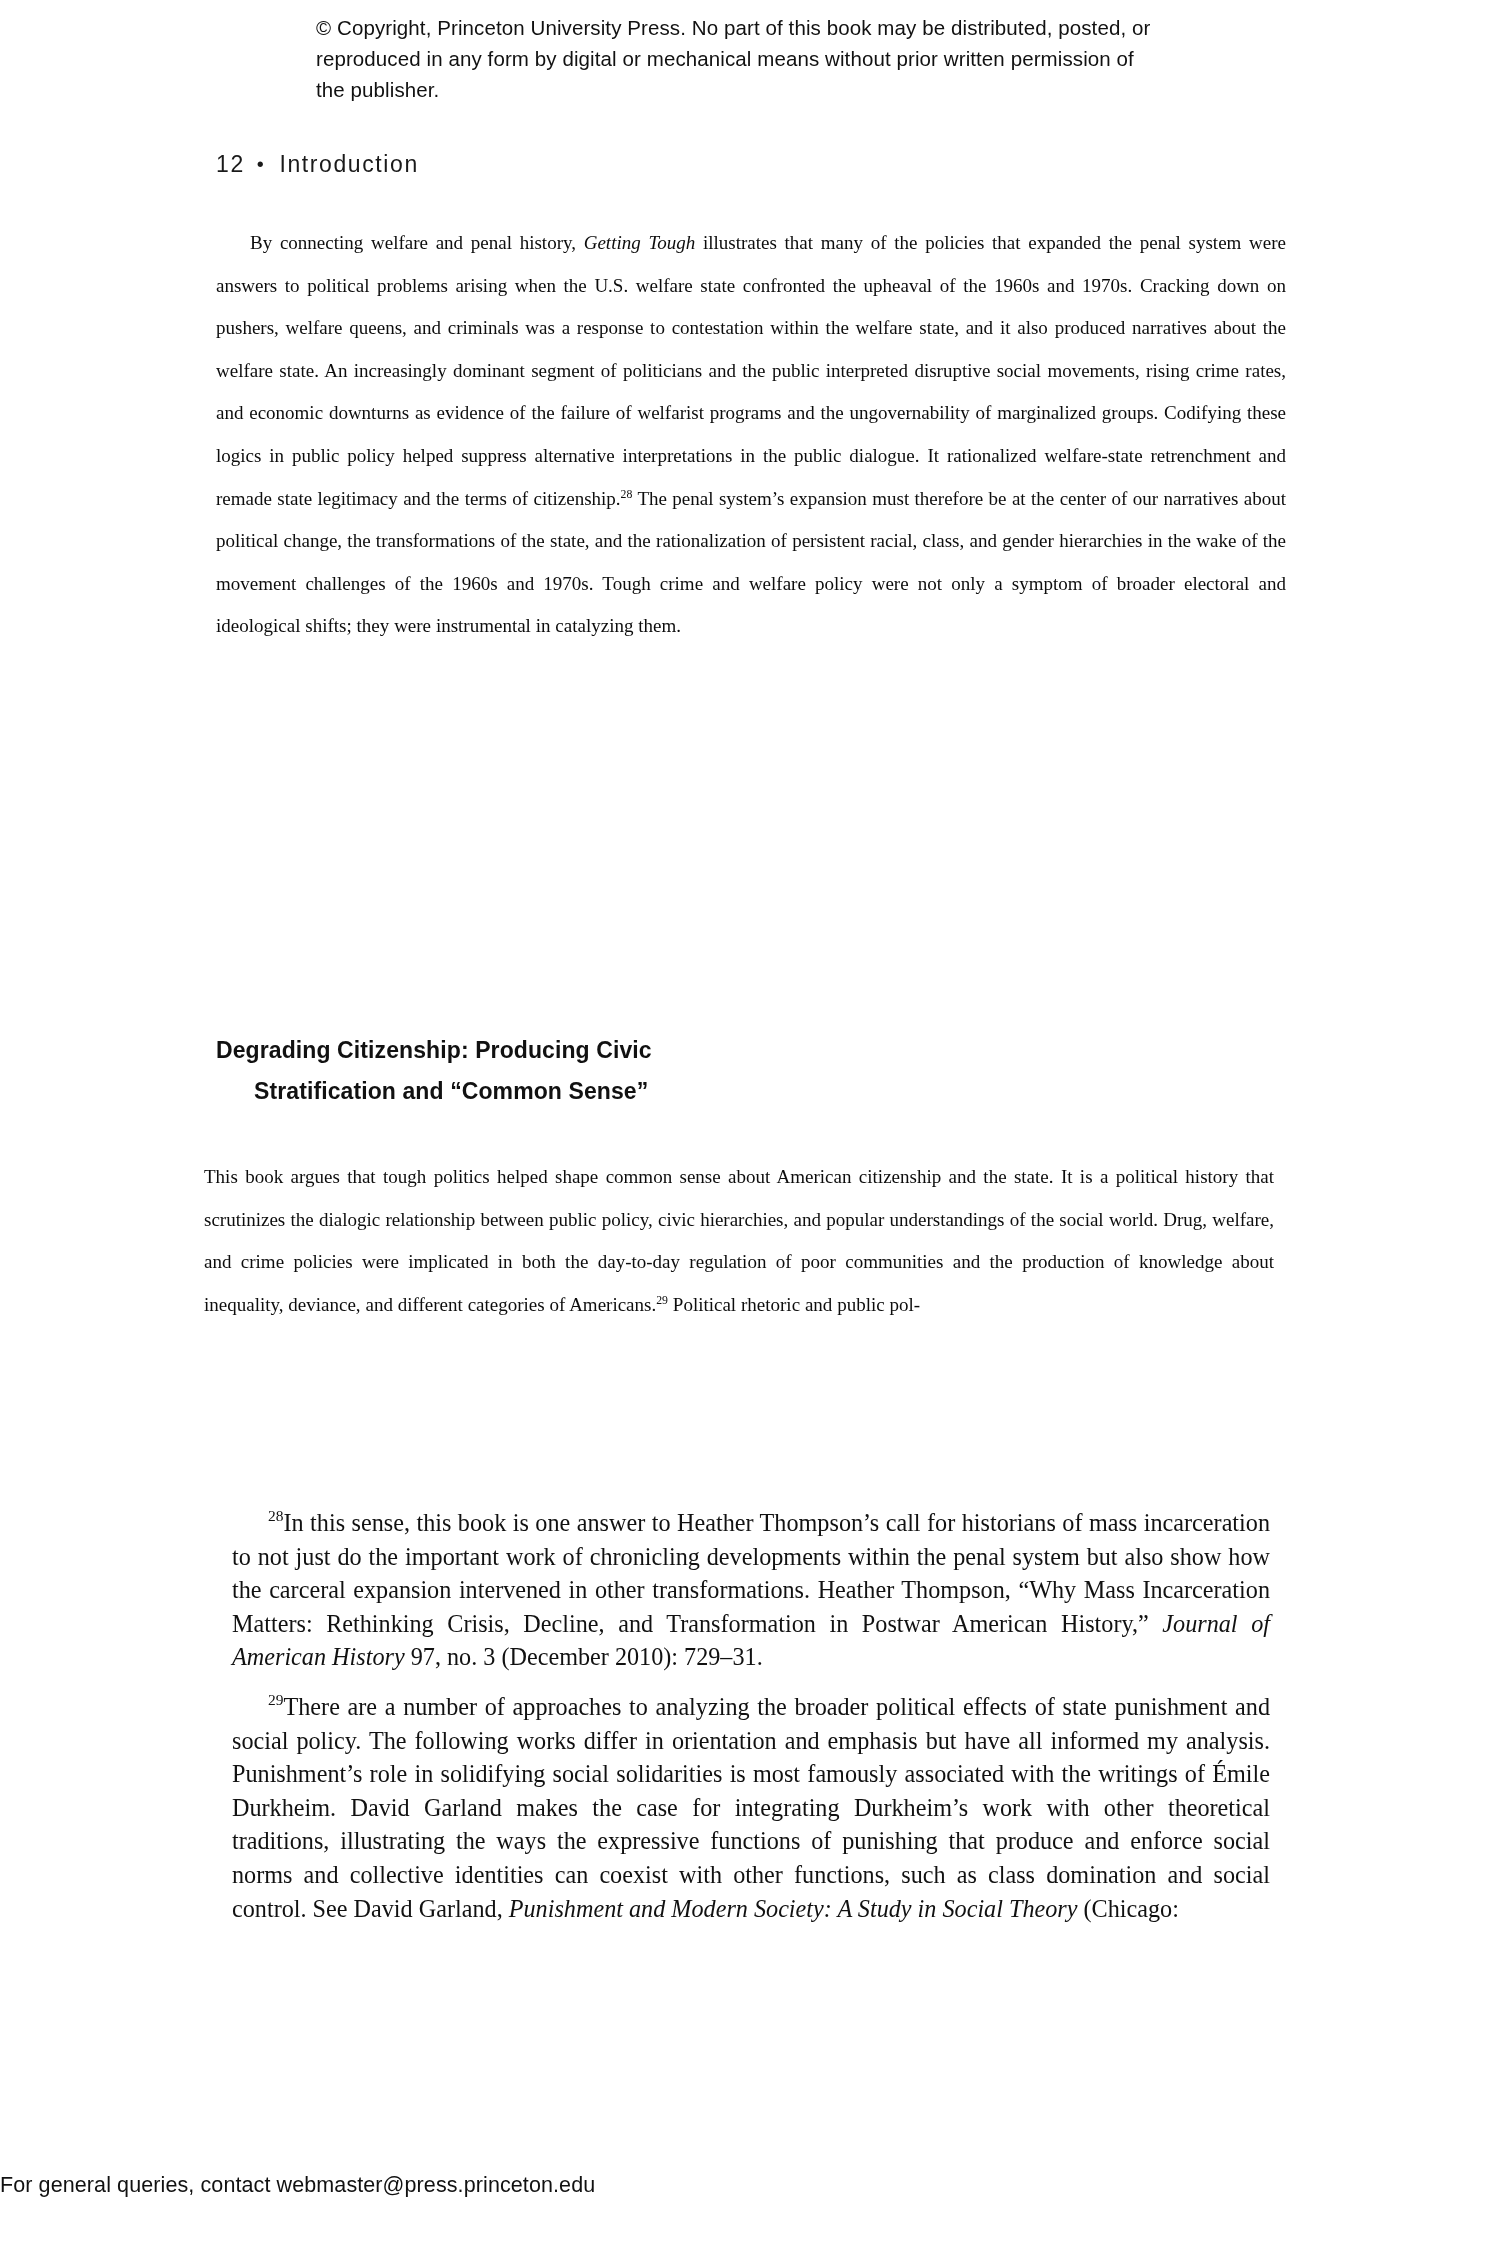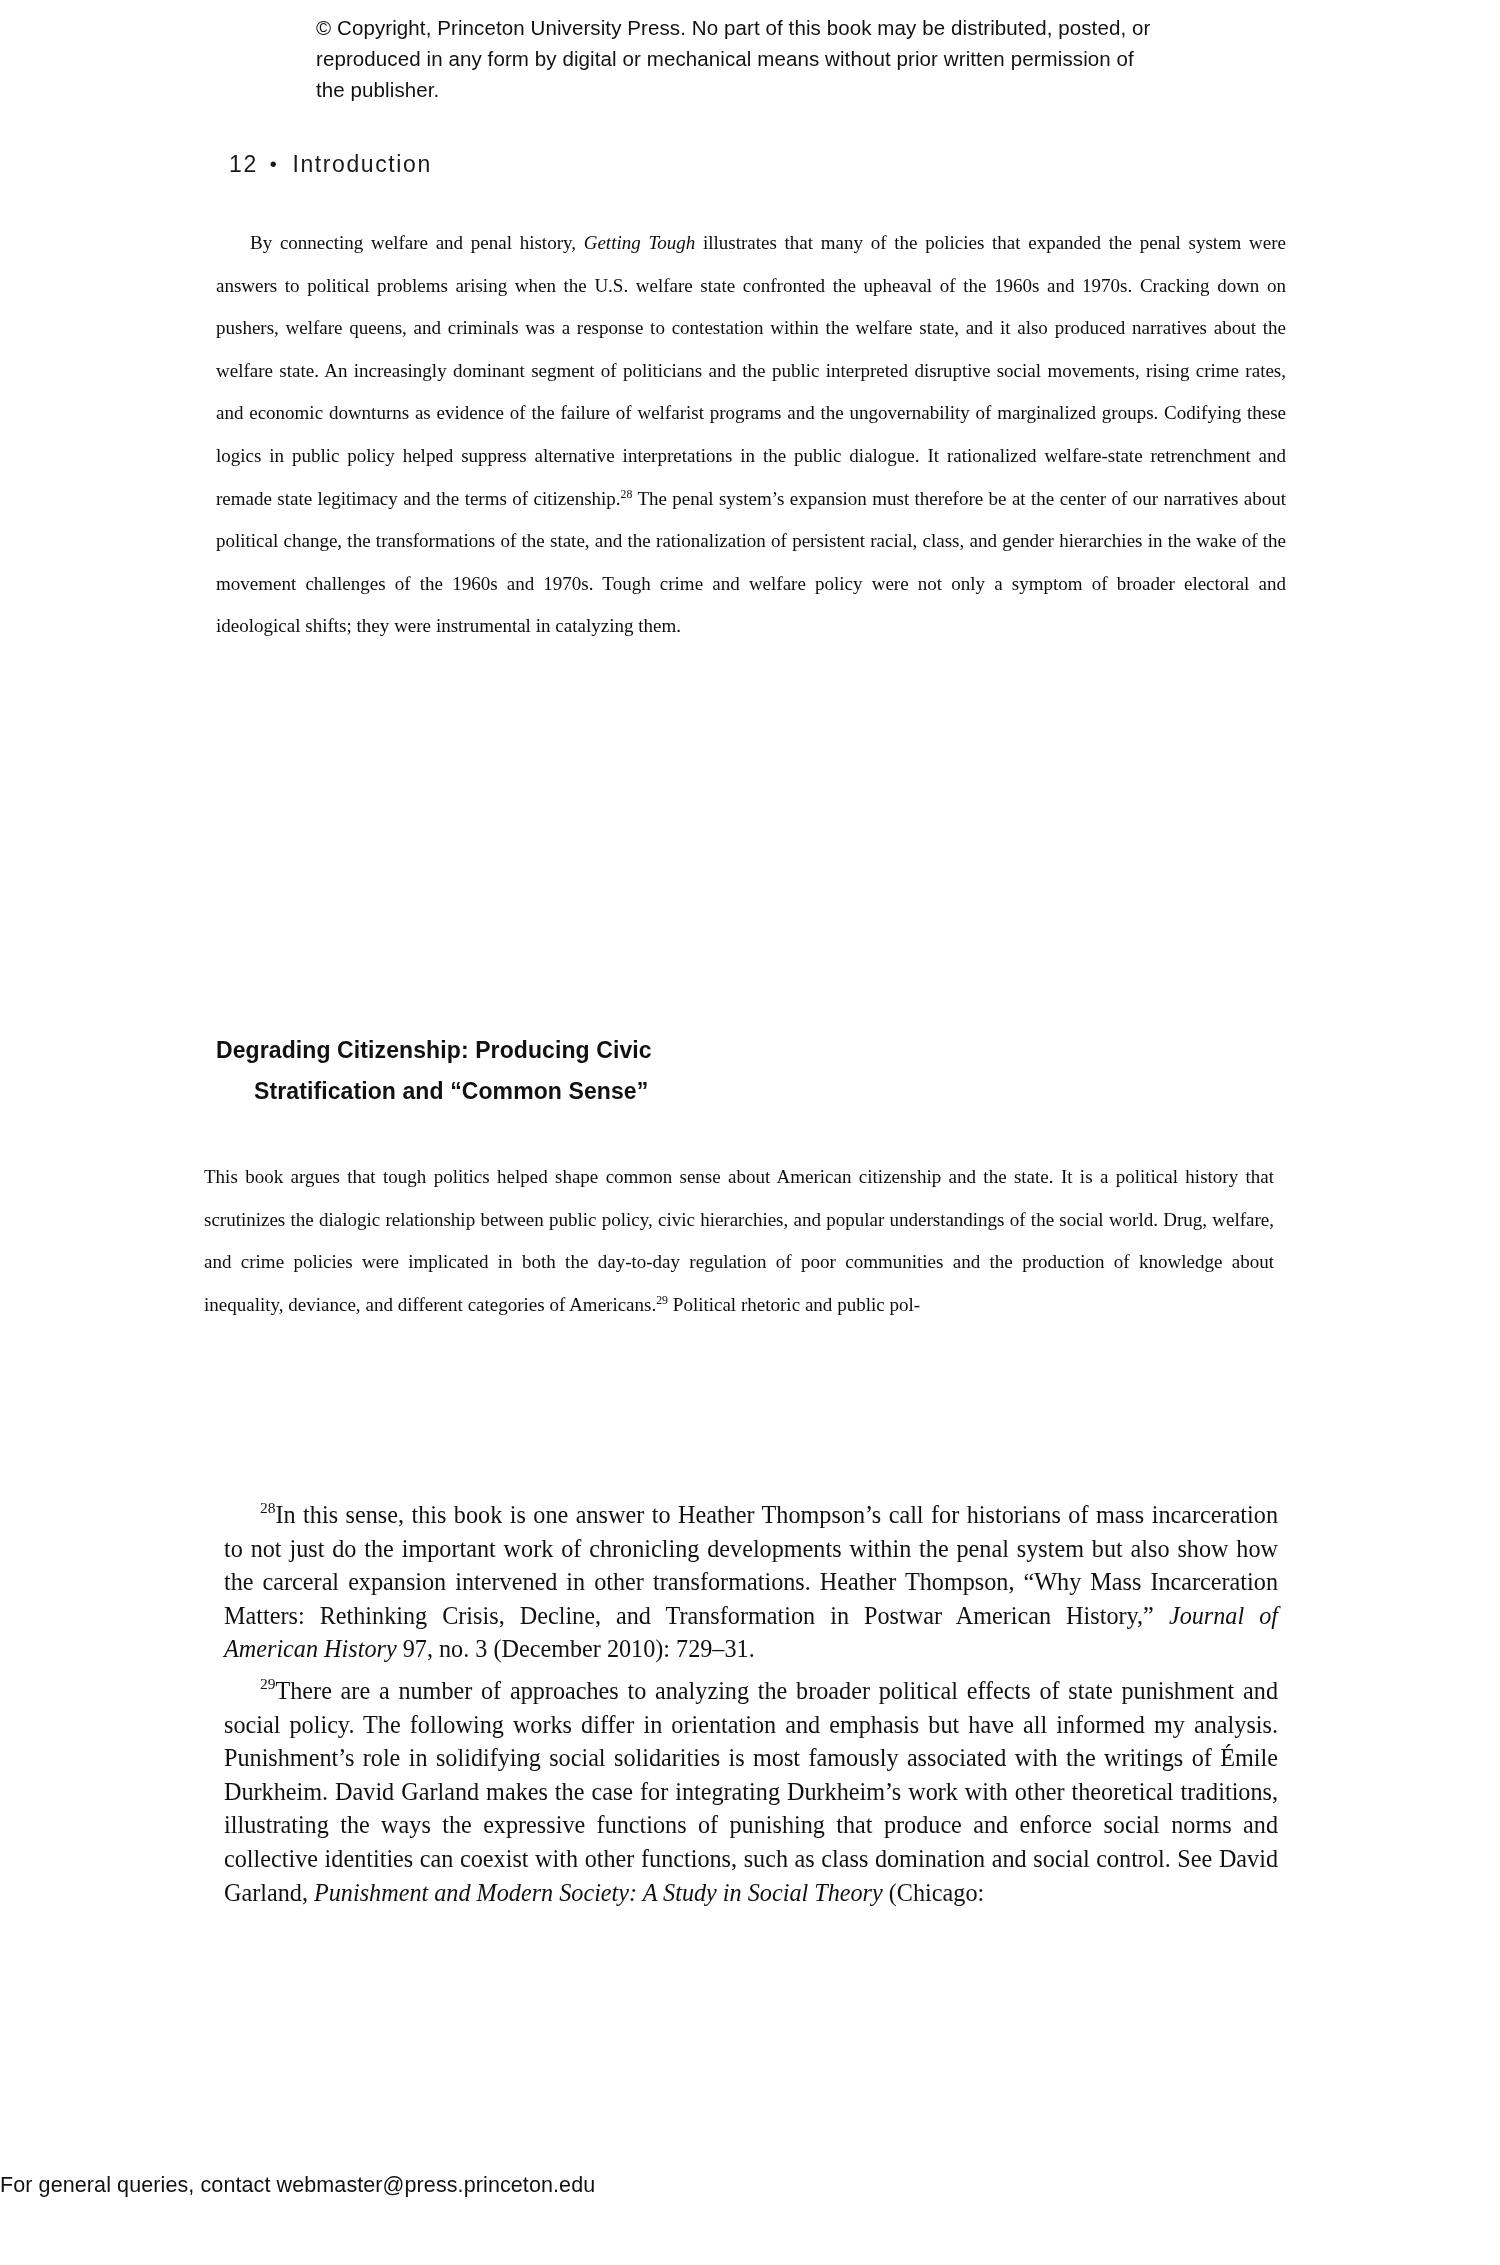--- a/index.html
+++ b/index.html
@@ -26,21 +26,21 @@
     font-size: 20.5px;
     line-height: 31px;
     color: #111111;
     text-align: left;
     letter-spacing: 0.1px;
   }
 
   
   .running-head {
     position: absolute;
-    left: 229px;
+    left: 216px;
     top: 151px;
     font-family: "Liberation Sans", sans-serif;
     font-size: 23px;
     letter-spacing: 1.6px;
     color: #1a1a1a;
     white-space: nowrap;
   }
   .running-head .rh-num { letter-spacing: 1.6px; }
   .running-head .rh-dot {
     display: inline-block;
@@ -103,21 +103,21 @@
   }
 
   
   .footnotes {
     position: absolute;
     left: 216px;
     top: 1490px;
     width: 1070px;
   }
   p.footnote {
-    margin: 8px;
+    margin: 16px;
     font-family: "Liberation Serif", "DejaVu Serif", serif;
     font-size: 24.2px;
     line-height: 33.6px;
     color: #111111;
     text-align: justify;
     text-justify: inter-word;
     -webkit-hyphens: none;
     hyphens: none;
     text-indent: 36px;
   }

